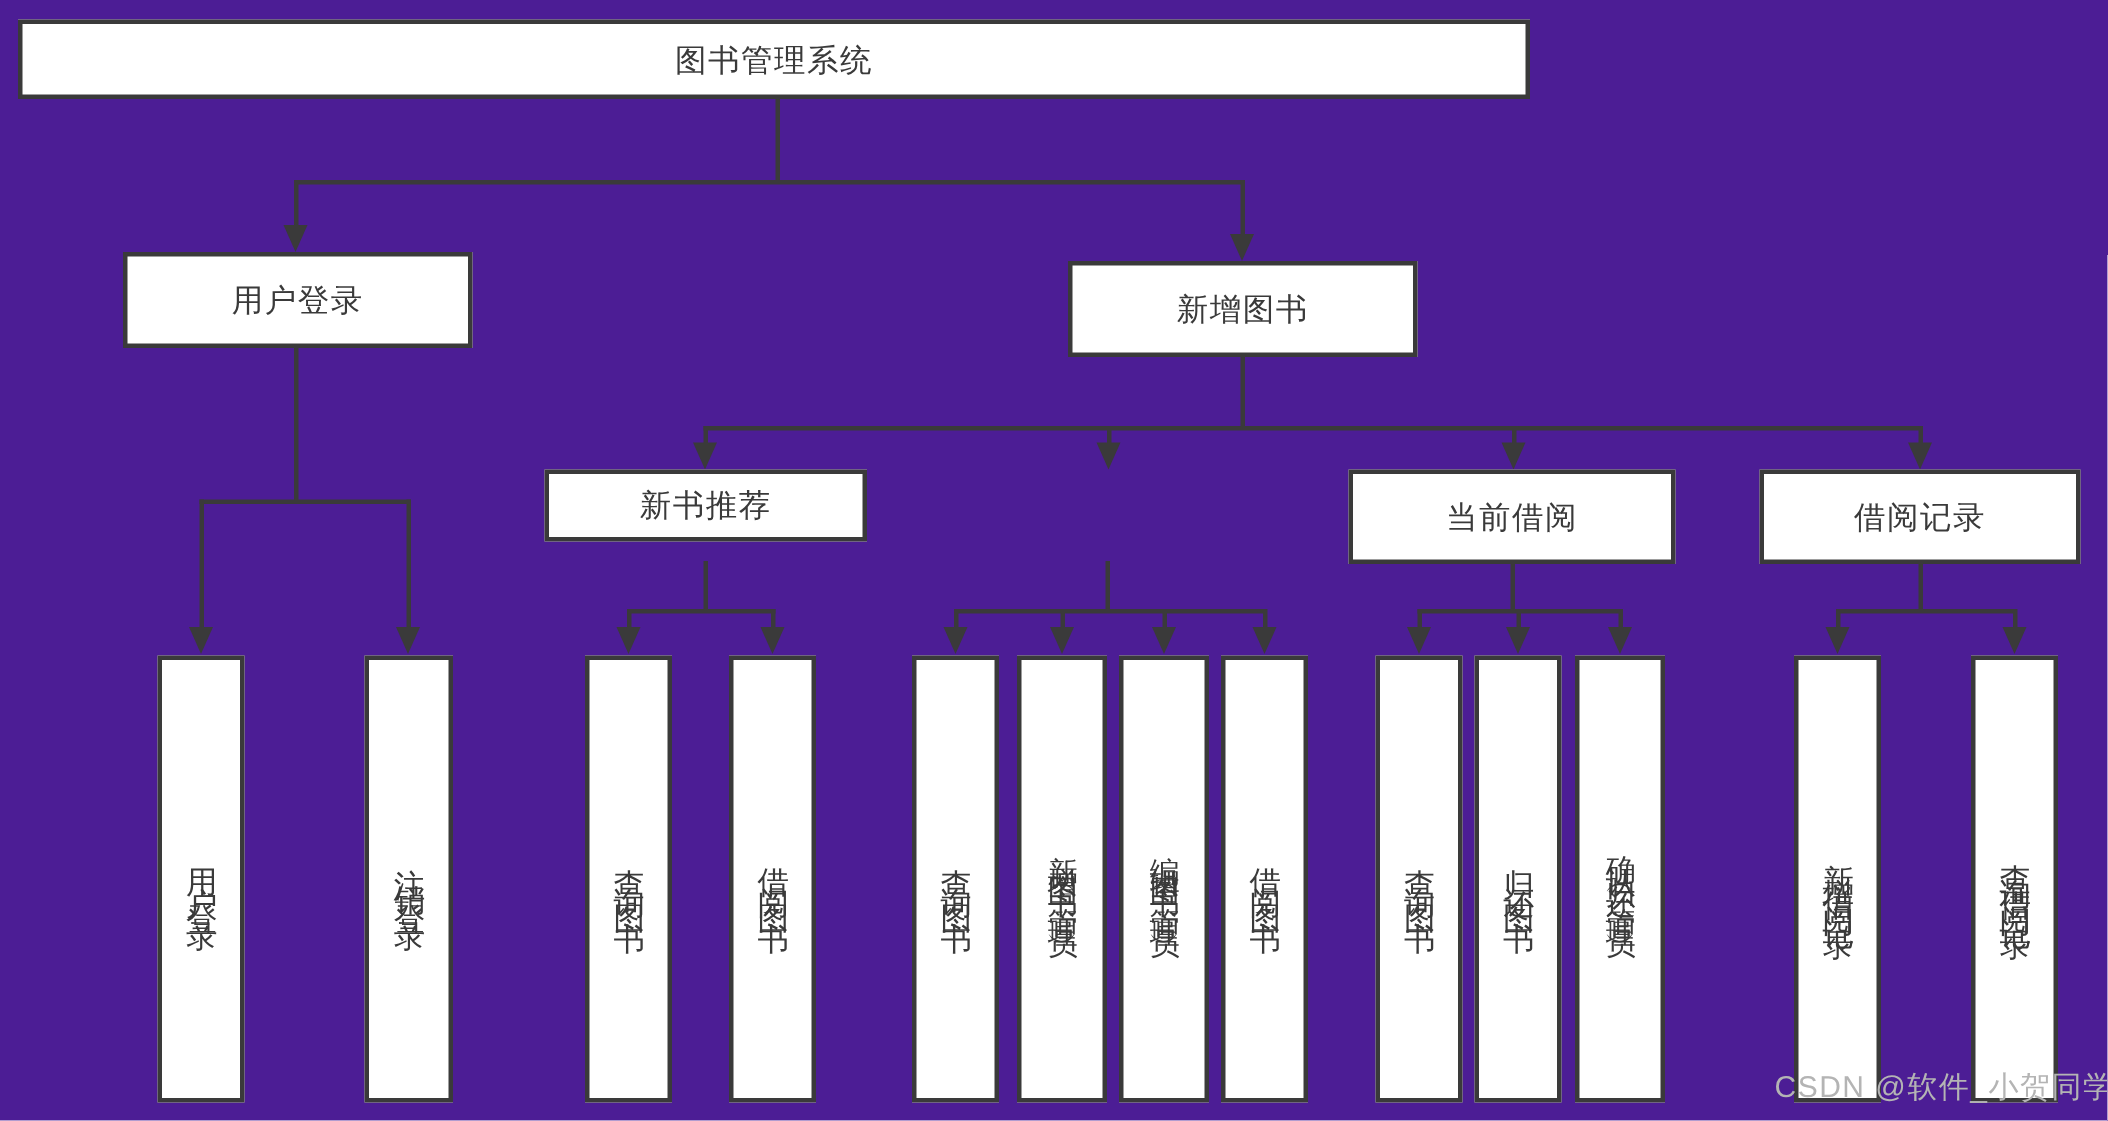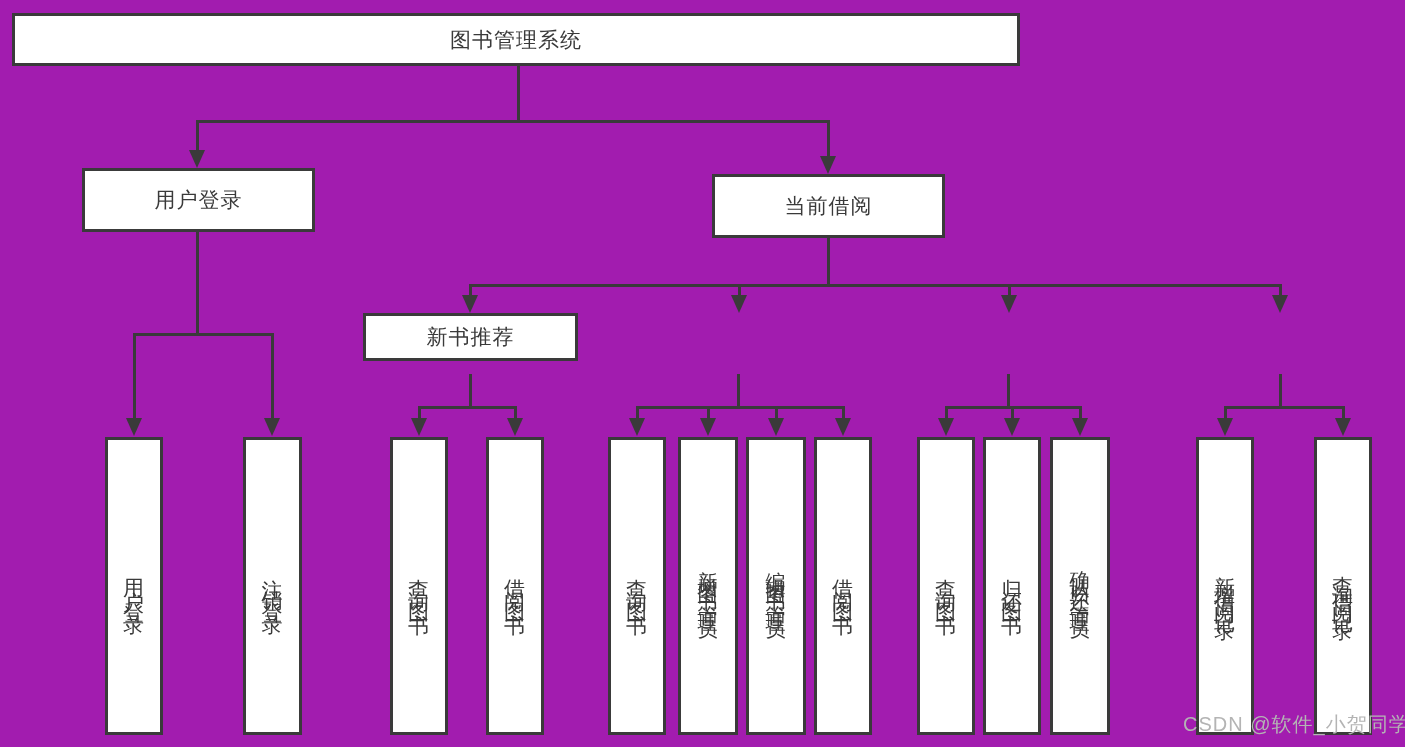--- a/index.html
+++ b/index.html
@@ -1,17 +1,17 @@
 <!DOCTYPE html>
 <html><head>
 <meta charset="utf-8">
 <style>
   html,body{margin:0;padding:0;background:#ffffff;}
   .canvas{
-    position:relative;width:1405px;height:747px;background:#a21caf;
+    position:relative;width:1405px;height:747px;background:#4c1d95;
     font-family:"Liberation Sans","DejaVu Sans",sans-serif;
     color:#3a3a3a;overflow:hidden;
   }
   .node{
     position:absolute;box-sizing:border-box;background:#ffffff;
     border:3px solid #3a3a3a;display:flex;align-items:center;justify-content:center;
     font-size:21px;letter-spacing:1px;white-space:nowrap;
   }
   .leaf{
     position:absolute;box-sizing:border-box;background:#ffffff;
@@ -50,21 +50,21 @@
   <div class="hline" style="left:196px;top:120px;width:634px;"></div>
   <div class="vline" style="left:196px;top:120px;height:30px;"></div>
   <div class="ah" style="left:189px;top:150px;"></div>
   <div class="vline" style="left:827px;top:120px;height:36px;"></div>
   <div class="ah" style="left:820px;top:156px;"></div>
 
   <div class="node" style="left:82px;top:168px;width:233px;height:64px;">
     <span>用户登录</span>
   </div>
   <div class="node" style="left:712px;top:174px;width:233px;height:64px;">
-    <span>当前借阅</span>
+    <span>新增图书</span>
   </div>
 
   <div class="vline" style="left:196px;top:230px;height:105px;"></div>
   <div class="hline" style="left:133px;top:333px;width:141px;"></div>
   <div class="vline" style="left:133px;top:333px;height:85px;"></div>
   <div class="ah" style="left:126px;top:418px;"></div>
   <div class="vline" style="left:271px;top:333px;height:85px;"></div>
   <div class="ah" style="left:264px;top:418px;"></div>
 
   <div class="vline" style="left:827px;top:236px;height:50px;"></div>
@@ -73,20 +73,26 @@
   <div class="ah" style="left:462px;top:295px;"></div>
   <div class="vline" style="left:738px;top:284px;height:12px;"></div>
   <div class="ah" style="left:731px;top:295px;"></div>
   <div class="vline" style="left:1008px;top:284px;height:12px;"></div>
   <div class="ah" style="left:1001px;top:295px;"></div>
   <div class="vline" style="left:1279px;top:284px;height:12px;"></div>
   <div class="ah" style="left:1272px;top:295px;"></div>
 
   <div class="node" style="left:363px;top:313px;width:215px;height:48px;">
     <span>新书推荐</span>
+  </div>
+  <div class="node" style="left:899px;top:313px;width:218px;height:63px;">
+    <span>当前借阅</span>
+  </div>
+  <div class="node" style="left:1173px;top:313px;width:214px;height:63px;">
+    <span>借阅记录</span>
   </div>
 
   <div class="vline" style="left:469px;top:374px;height:34px;"></div>
   <div class="hline" style="left:418px;top:406px;width:99px;"></div>
   <div class="vline" style="left:418px;top:406px;height:13px;"></div>
   <div class="ah" style="left:411px;top:418px;"></div>
   <div class="vline" style="left:514px;top:406px;height:13px;"></div>
   <div class="ah" style="left:507px;top:418px;"></div>
 
   <div class="vline" style="left:737px;top:374px;height:34px;"></div>

